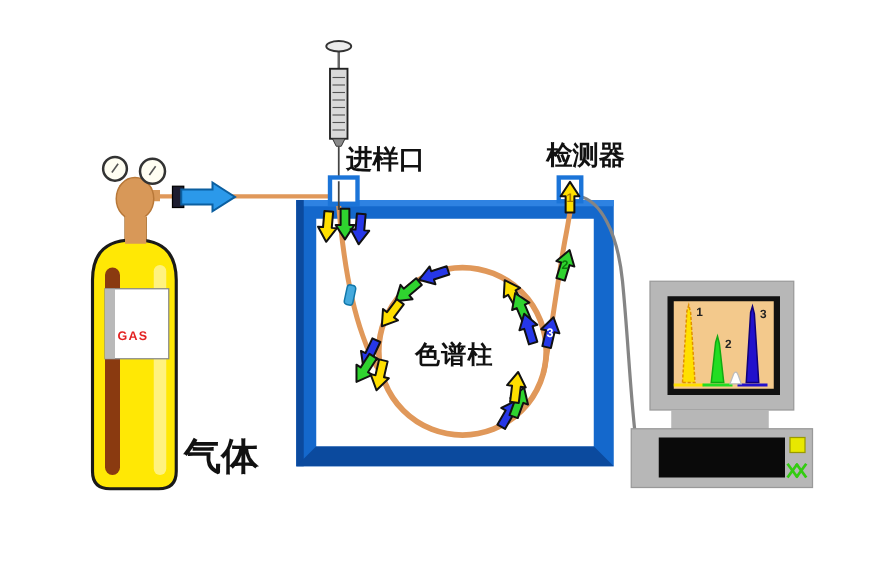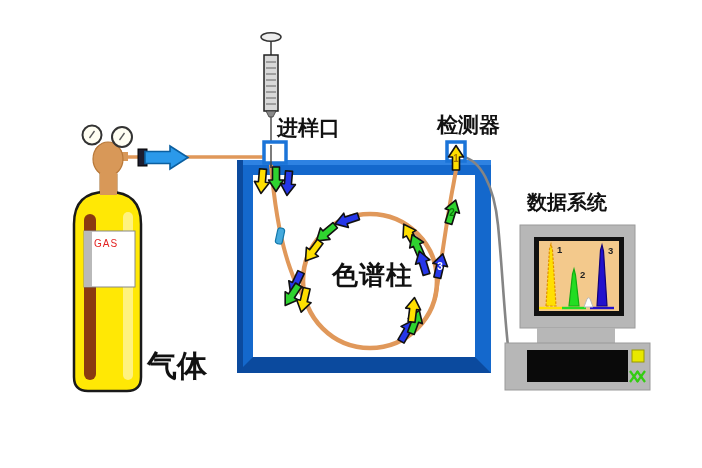--- a/index.html
+++ b/index.html
@@ -3,23 +3,23 @@
 <meta charset="utf-8">
 <style>
   html,body{margin:0;padding:0;background:#fff;}
   #canvas{position:relative;width:702px;height:468px;background:#ffffff;overflow:hidden;
           font-family:"Liberation Sans",sans-serif;}
   #scene{position:absolute;left:0;top:0;}
   .lbl{position:absolute;font-weight:bold;color:#111;white-space:nowrap;line-height:1;}
   .lbl-injector{left:277px;top:117px;font-size:21px;}
   .lbl-detector{left:437px;top:114px;font-size:21px;}
   .lbl-datasys{left:527px;top:192px;font-size:20px;}
-  .lbl-column{left:332px;top:262px;font-size:26px;letter-spacing:1px;}
+  .lbl-column{left:332px;top:274px;font-size:20px;letter-spacing:1px;}
   .lbl-gas{left:147px;top:351px;font-size:30px;}
-  .lbl-gastag{left:94px;top:239px;font-size:10px;color:#e32222;letter-spacing:1px;font-weight:normal;}
+  .lbl-gastag{left:94px;top:265px;font-size:10px;color:#e32222;letter-spacing:1px;font-weight:bold;}
 </style>
 </head>
 <body>
 
 <div id="canvas">
 
 <svg id="scene" width="702" height="468" viewBox="0 0 702 468">
 
   <g>
     <rect x="237" y="160" width="254" height="213" fill="#1468cc"></rect>
@@ -139,18 +139,17 @@
       <line x1="630" y1="371" x2="638" y2="382" stroke="#33cc11"></line>
       <line x1="638" y1="371" x2="630" y2="382" stroke="#33cc11"></line>
       <line x1="637" y1="371" x2="645" y2="382" stroke="#33cc11"></line>
       <line x1="645" y1="371" x2="637" y2="382" stroke="#33cc11"></line>
     </g>
   </g>
 </svg>
 
 <div class="lbl lbl-injector">进样口</div>
 <div class="lbl lbl-detector">检测器</div>
-<div class="lbl lbl-datasys">数据系统</div>
 <div class="lbl lbl-column">色谱柱</div>
 <div class="lbl lbl-gas">气体</div>
 <div class="lbl lbl-gastag">GAS</div>
 
 </div>
 
 </body></html>

